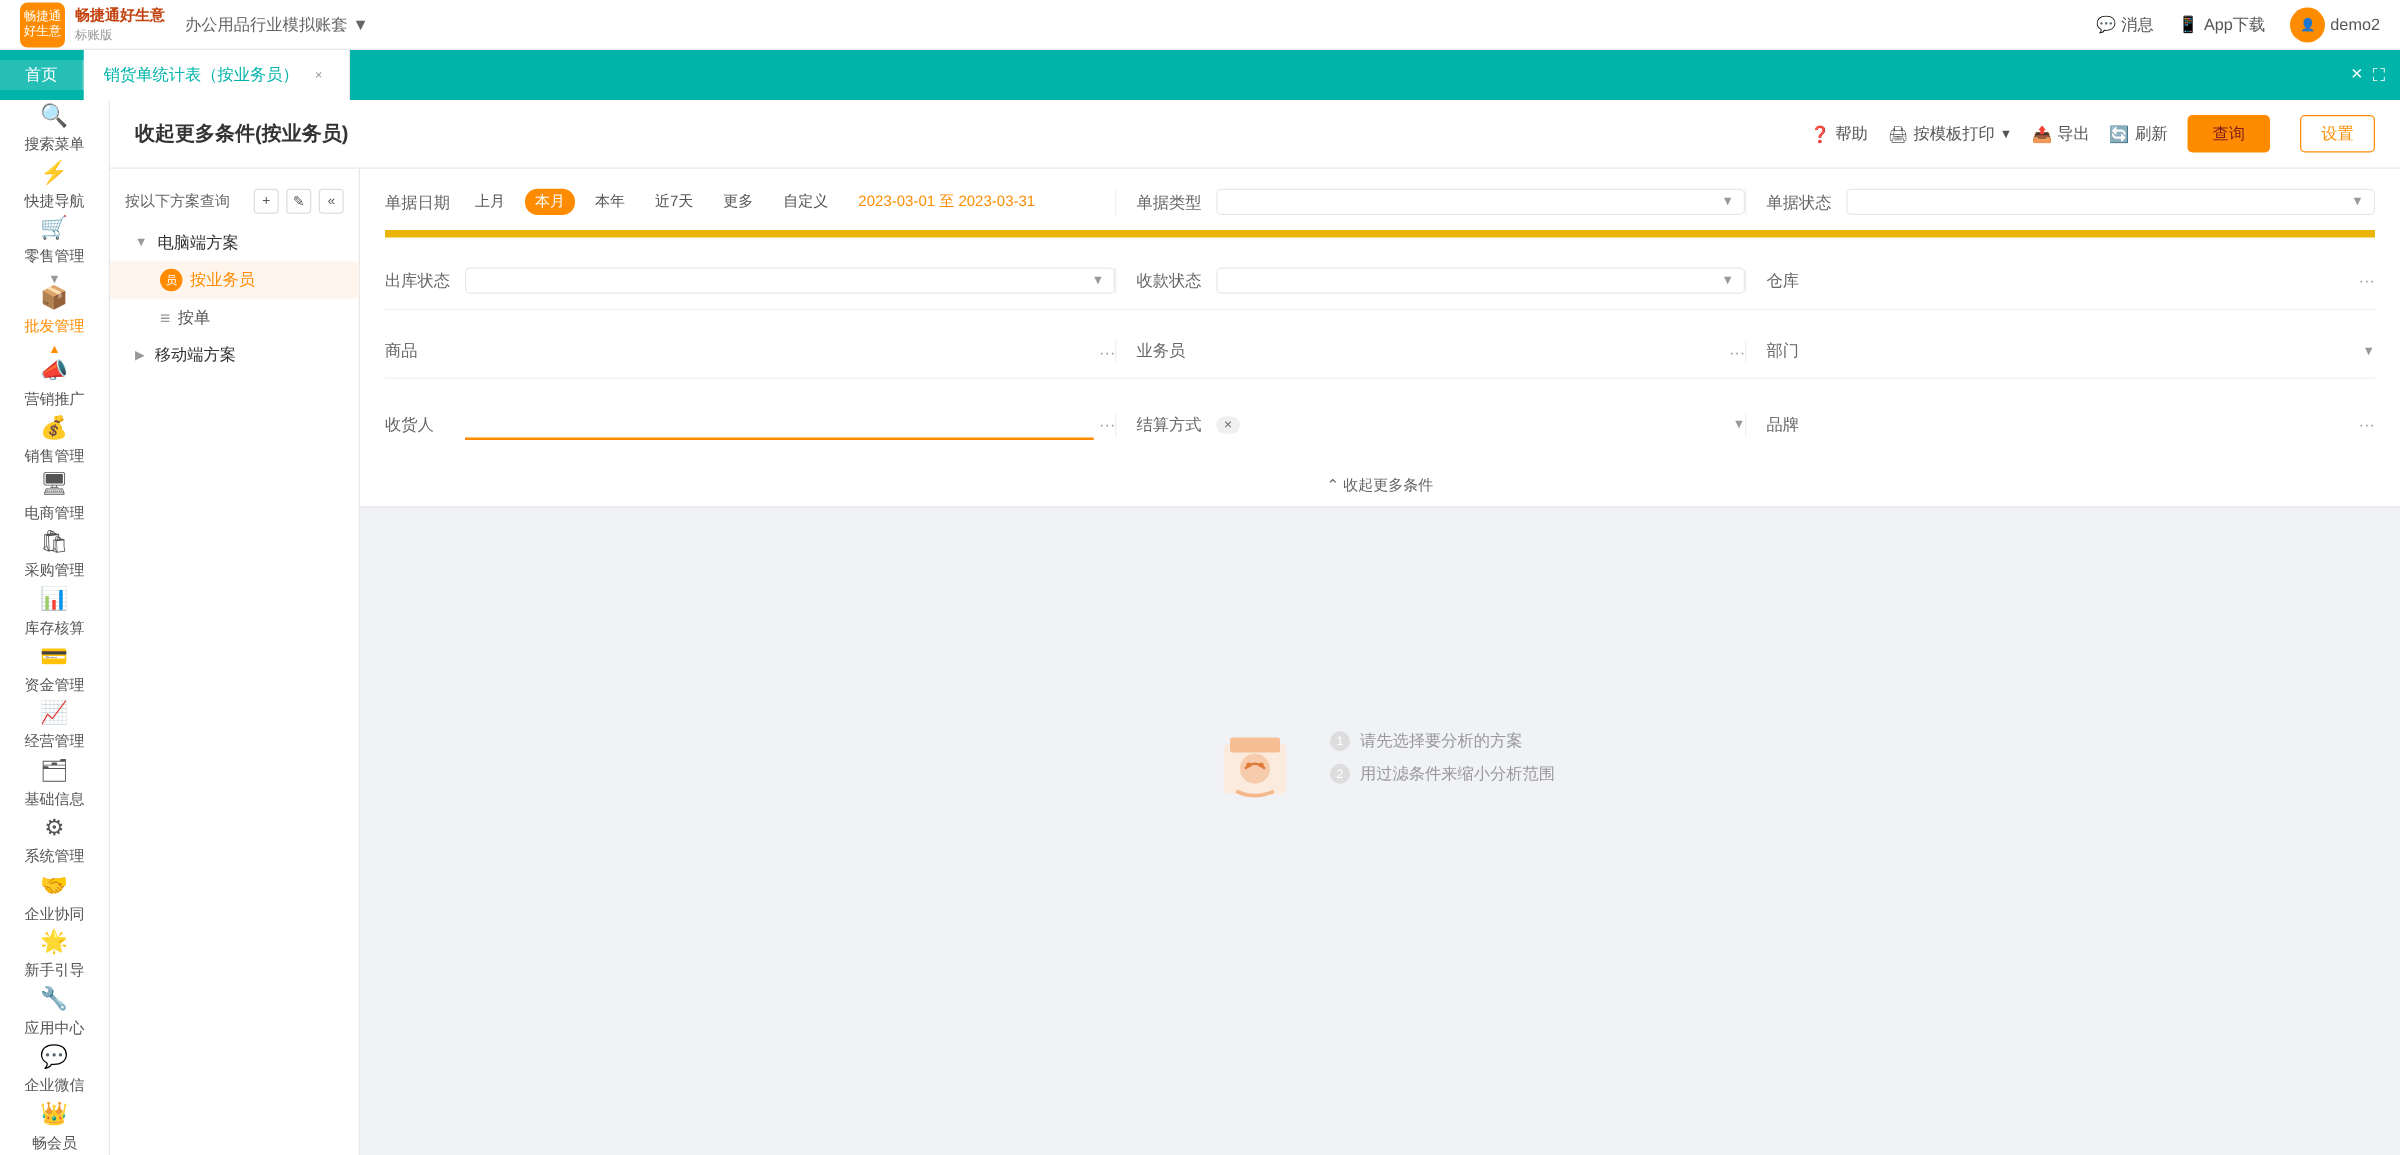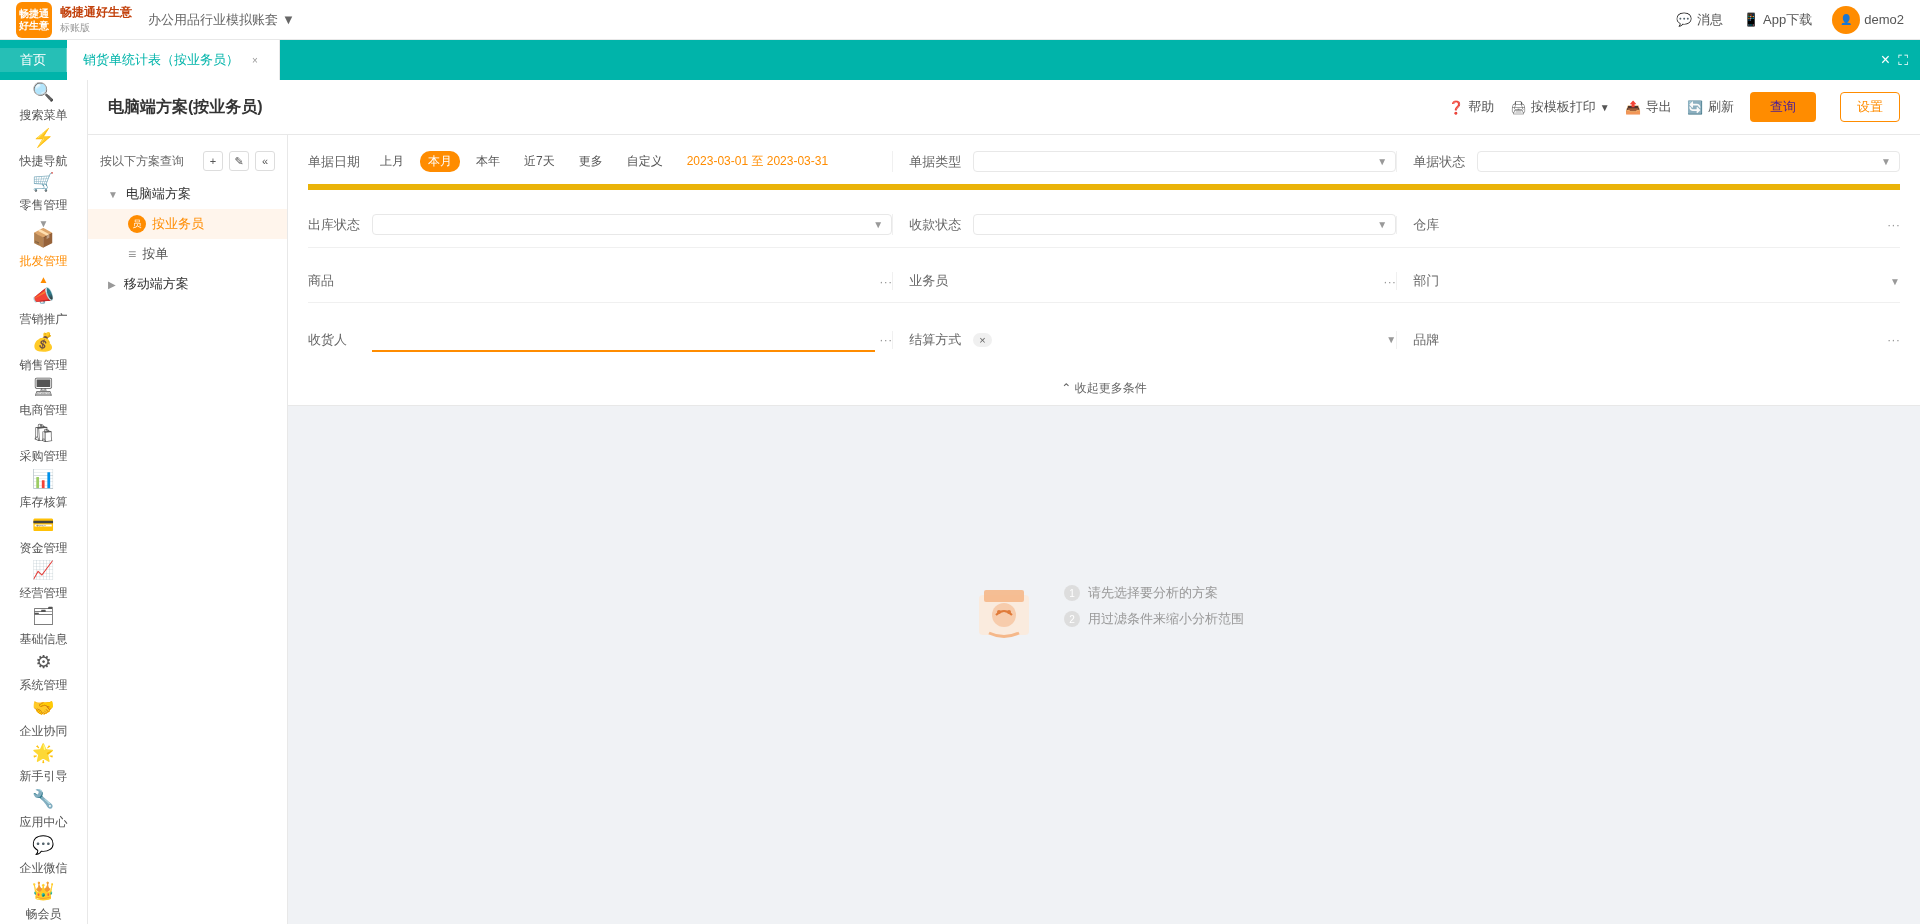--- a/index.html
+++ b/index.html
@@ -11,21 +11,21 @@
     .main-layout { display: flex; flex: 1; overflow: hidden; }
     .sidebar { width: 88px; background: #fff; border-right: 1px solid #e8e8e8; display: flex; flex-direction: column; overflow-y: auto; }
     .content-area { flex: 1; display: flex; flex-direction: column; overflow: hidden; }
     .main-content { flex: 1; display: flex; overflow: hidden; }
     .left-panel { width: 200px; background: #fff; border-right: 1px solid #e8e8e8; padding: 8px 0; overflow-y: auto; }
     .right-panel { flex: 1; background: #f0f2f5; overflow-y: auto; }
 
     
     .logo { display: flex; align-items: center; gap: 8px; }
     .logo-icon { width: 36px; height: 36px; background: #ff8c00; border-radius: 6px; display: flex; align-items: center; justify-content: center; }
-    .logo-icon span { color: white; font-size: 10px; font-weight: bold; text-align: center; line-height: 1.2; }
+    .logo-icon span { color: white; font-size: 10px; font-weight: normal; text-align: center; line-height: 1.2; }
     .top-bar-title { color: #666; font-size: 13px; display: flex; align-items: center; gap: 4px; }
     .top-bar-right { display: flex; align-items: center; gap: 20px; }
     .top-bar-right-item { display: flex; align-items: center; gap: 4px; color: #555; font-size: 13px; cursor: pointer; }
     .avatar { width: 28px; height: 28px; background: #ff8c00; border-radius: 50%; display: flex; align-items: center; justify-content: center; color: white; font-size: 11px; }
 
     
     .sidebar-item { display: flex; flex-direction: column; align-items: center; justify-content: center; height: 56px; cursor: pointer; font-size: 12px; color: #555; gap: 4px; }
     .sidebar-item.active { color: #ff8c00; }
     .sidebar-icon { font-size: 18px; }
 
@@ -33,21 +33,21 @@
     .tab-home { padding: 0 20px; height: 24px; display: flex; align-items: center; cursor: pointer; color: #666; font-size: 13px; border-right: 1px solid #e8e8e8; }
     .tab-item { padding: 0 16px; height: 40px; display: flex; align-items: center; cursor: pointer; background: #fff; border-right: 1px solid #e8e8e8; gap: 8px; color: #333; font-size: 13px; }
     .tab-item.active { background: #fff; border-bottom: 2px solid #00b4aa; color: #00b4aa; }
     .tab-close { width: 16px; height: 16px; border-radius: 50%; display: flex; align-items: center; justify-content: center; font-size: 10px; color: #999; cursor: pointer; }
 
     
     .page-header { background: #fff; padding: 12px 20px; display: flex; align-items: center; justify-content: space-between; border-bottom: 1px solid #e8e8e8; }
     .page-title { font-size: 16px; font-weight: bold; color: #333; }
     .page-actions { display: flex; align-items: center; gap: 16px; }
     .action-btn { display: flex; align-items: center; gap: 4px; cursor: pointer; color: #555; font-size: 13px; }
-    .query-btn { background: #ff8c00; color: #4c1d95; border: none; padding: 6px 20px; border-radius: 4px; cursor: pointer; font-size: 13px; text-align: center; }
+    .query-btn { background: #ff8c00; color: #7f1d1d; border: none; padding: 6px 20px; border-radius: 4px; cursor: pointer; font-size: 13px; text-align: center; }
     .setting-btn { background: white; color: #ff8c00; border: 1px solid #ff8c00; padding: 5px 16px; border-radius: 4px; cursor: pointer; font-size: 13px; margin-left: 8px; }
     .filter-row { display: flex; align-items: center; margin-bottom: 12px; gap: 0; }
     .filter-label { color: #666; font-size: 13px; white-space: nowrap; margin-right: 8px; min-width: 56px; }
     .filter-input { flex: 1; border: none; border-bottom: 1px solid #e8e8e8; padding: 4px 8px; font-size: 13px; outline: none; background: transparent; }
     .filter-select { flex: 1; display: flex; align-items: center; justify-content: space-between; border: 1px solid #e8e8e8; border-radius: 4px; padding: 4px 8px; cursor: pointer; background: white; }
     .date-filter { display: flex; align-items: center; gap: 8px; }
     .date-tag { padding: 2px 8px; border-radius: 2px; cursor: pointer; font-size: 12px; color: #555; }
     .date-tag.active { background: #ff8c00; color: white; border-radius: 10px; }
     .date-range { color: #ff8c00; font-size: 12px; }
     .filter-dots { color: #999; cursor: pointer; margin-left: 4px; }
@@ -202,21 +202,21 @@
       </div>
       <div class="sidebar-item">
         <span class="sidebar-icon">👑</span>
         <span>畅会员</span>
       </div>
     </div>
 
     <div class="content-area">
 
       <div class="page-header">
-        <div class="page-title">电脑端方案(按业务员)</div>
+        <div class="page-title">收起更多条件(按业务员)</div>
         <div class="page-actions">
           <div class="action-btn">
             <span>❓</span>
             <span>帮助</span>
           </div>
           <div class="action-btn">
             <span>🖨</span>
             <span>按模板打印</span>
             <span style="font-size:10px;">▼</span>
           </div>

